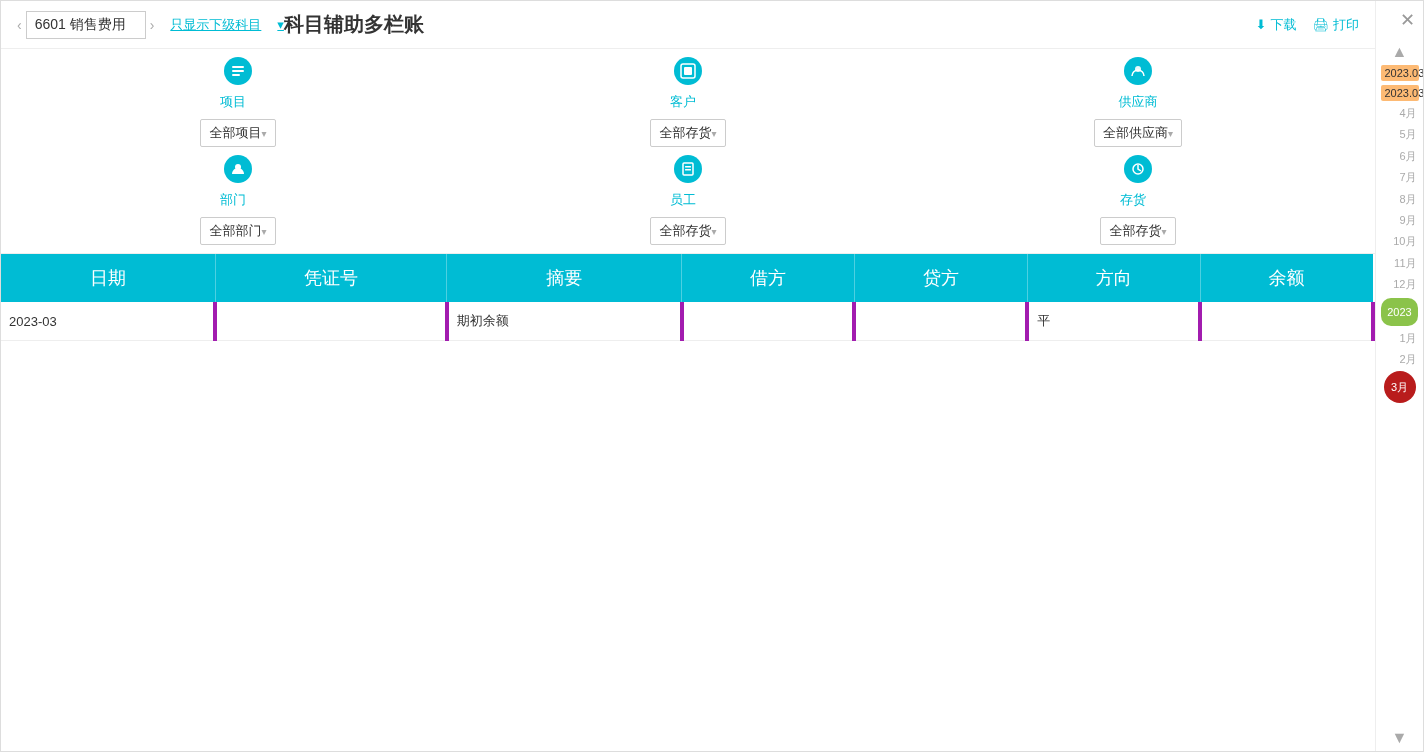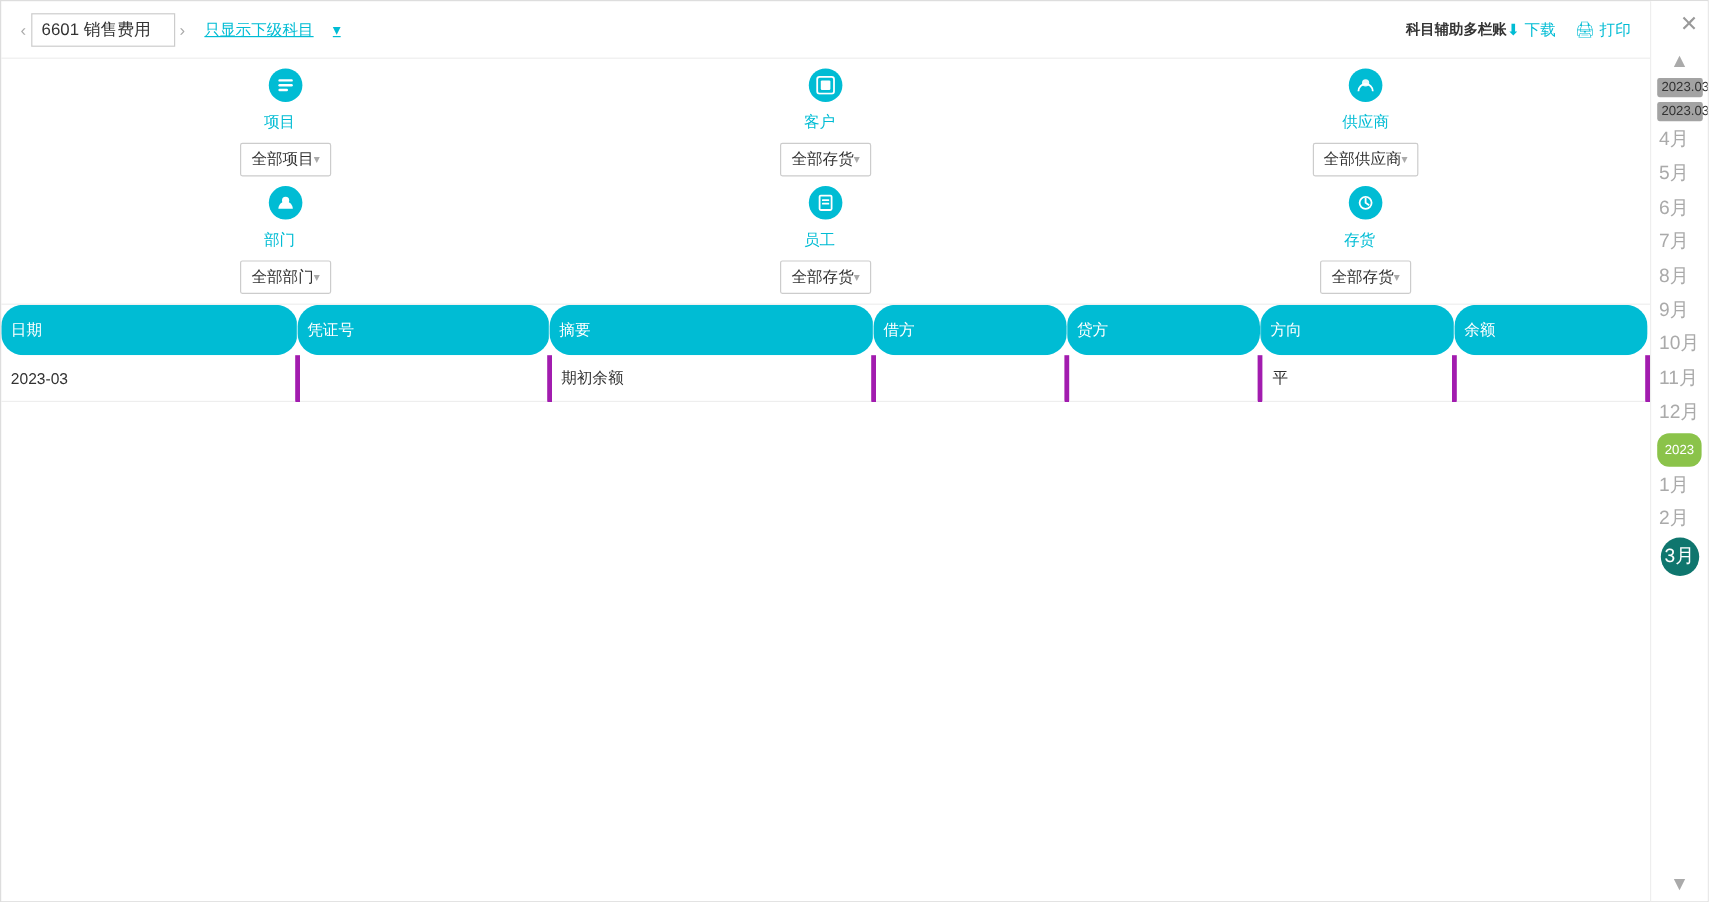--- a/index.html
+++ b/index.html
@@ -6,53 +6,53 @@
     body { font-family: 'Microsoft YaHei', Arial, sans-serif; font-size: 13px; background: #fff; overflow: hidden; width: 1424px; height: 752px; }
 
     .app-container { width: 1424px; height: 752px; background: #fff; position: relative; border: 1px solid #ddd; }
 
     
     .header { display: flex; align-items: center; padding: 8px 16px; border-bottom: 1px solid #eee; height: 48px; }
     .nav-prev { color: #aaa; cursor: pointer; font-size: 14px; margin-right: 4px; }
     .nav-next { color: #aaa; cursor: pointer; font-size: 14px; margin-left: 4px; }
     .account-code { border: 1px solid #ccc; padding: 4px 8px; min-width: 120px; color: #333; font-size: 14px; }
     .show-sub { color: #00bcd4; text-decoration: underline; cursor: pointer; margin-left: 16px; display: flex; align-items: center; gap: 16px; }
-    .page-title { flex: 1; text-align: right; font-size: 12px; font-weight: bold; color: #333; }
+    .page-title { flex: 1; text-align: left; font-size: 20px; font-weight: bold; color: #333; }
     .toolbar-right { display: flex; align-items: center; gap: 16px; }
     .toolbar-btn { color: #00bcd4; cursor: pointer; display: flex; align-items: center; gap: 4px; font-size: 13px; }
 
     
     .filters { padding: 8px 16px; display: grid; grid-template-columns: repeat(3, 1fr); gap: 8px; border-bottom: 1px solid #eee; }
     .filter-row { display: flex; align-items: center; gap: 8px; flex-direction: column; }
     .filter-icon { width: 28px; height: 28px; border-radius: 50%; display: flex; align-items: center; justify-content: center; color: white; font-size: 14px; flex-shrink: 0; }
     .filter-label { color: #00bcd4; font-size: 13px; white-space: nowrap; min-width: 36px; }
     .filter-select { flex: 1; border: 1px solid #ccc; padding: 4px 8px; border-radius: 2px; font-size: 13px; color: #333; display: flex; align-items: center; justify-content: space-between; cursor: pointer; background: #fff; height: 14px; }
     .filter-select .arrow { color: #aaa; font-size: 10px; }
 
     
     .table-container { overflow-x: auto; overflow-y: auto; height: calc(752px - 48px - 76px - 40px); }
     .data-table { width: 100%; border-collapse: collapse; min-width: 900px; }
     .data-table thead tr { background: #00bcd4; }
-    .data-table thead th { color: white; padding: 12px 8px; text-align: left; font-weight: normal; font-size: 13px; border-right: 1px solid rgba(255,255,255,0.3); border-radius: 18px; }
+    .data-table thead th { color: white; padding: 12px 8px; text-align: center; font-weight: normal; font-size: 18px; border-right: 1px solid rgba(255,255,255,0.3); }
     .data-table tbody tr { border-bottom: 1px solid #eee; }
     .data-table tbody td { padding: 10px 8px; text-align: left; color: #333; font-size: 13px; border-right: 4px solid #a21caf; }
 
     
     .bottom-scrollbar { height: 16px; background: #f5f5f5; border-top: 1px solid #eee; position: relative; overflow: hidden; }
     .scrollbar-track { height: 8px; background: #ccc; border-radius: 4px; margin: 4px 10px; width: 600px; }
 
     
     .right-sidebar { position: absolute; right: 0; top: 0; bottom: 0; width: 48px; background: #fff; border-left: 1px solid #eee; display: flex; flex-direction: column; align-items: center; padding-top: 4px; }
     .close-btn { color: #999; font-size: 18px; cursor: pointer; padding: 4px; margin-bottom: 4px; align-self: flex-end; margin-right: 4px; }
 
     .sidebar-months { display: flex; flex-direction: column; align-items: center; width: 100%; margin-top: 4px; overflow: hidden; flex: 1; }
-    .sidebar-year-label { font-size: 11px; color: #333; background: #a3a3a3; padding: 2px 4px; border-radius: 2px; margin: 2px 0; width: 38px; text-align: center; }
-    .sidebar-month-item { font-size: 16px; color: #aaa; cursor: pointer; padding: 3px 2px; width: 38px; text-align: left; line-height: 1.4; }
+    .sidebar-year-label { font-size: 11px; color: #333; background: #fdba74; padding: 2px 4px; border-radius: 2px; margin: 2px 0; width: 38px; text-align: center; }
+    .sidebar-month-item { font-size: 11px; color: #aaa; cursor: pointer; padding: 3px 2px; width: 38px; text-align: right; line-height: 1.4; }
     .sidebar-month-item.active { background: #00bcd4; color: white; border-radius: 50%; width: 32px; height: 32px; display: flex; align-items: center; justify-content: center; border-radius: 16px; margin: 1px 3px; }
-    .sidebar-month-item.selected { background: #0f766e; color: white; border-radius: 16px; width: 32px; height: 32px; display: flex; align-items: center; justify-content: center; margin: 1px 3px; }
+    .sidebar-month-item.selected { background: #b91c1c; color: white; border-radius: 16px; width: 32px; height: 32px; display: flex; align-items: center; justify-content: center; margin: 1px 3px; }
     .sidebar-year-badge { background: #8bc34a; color: white; font-size: 11px; font-weight: normal; padding: 8px 6px; border-radius: 10px; margin: 2px 0; }
     .sidebar-up { color: #aaa; font-size: 16px; cursor: pointer; margin-bottom: 2px; }
     .sidebar-down { color: #aaa; font-size: 16px; cursor: pointer; margin-top: auto; margin-bottom: 4px; }
 
     .main-content { margin-right: 48px; }
   </style>
 </head>
 <body>
 
 <div class="app-container">

